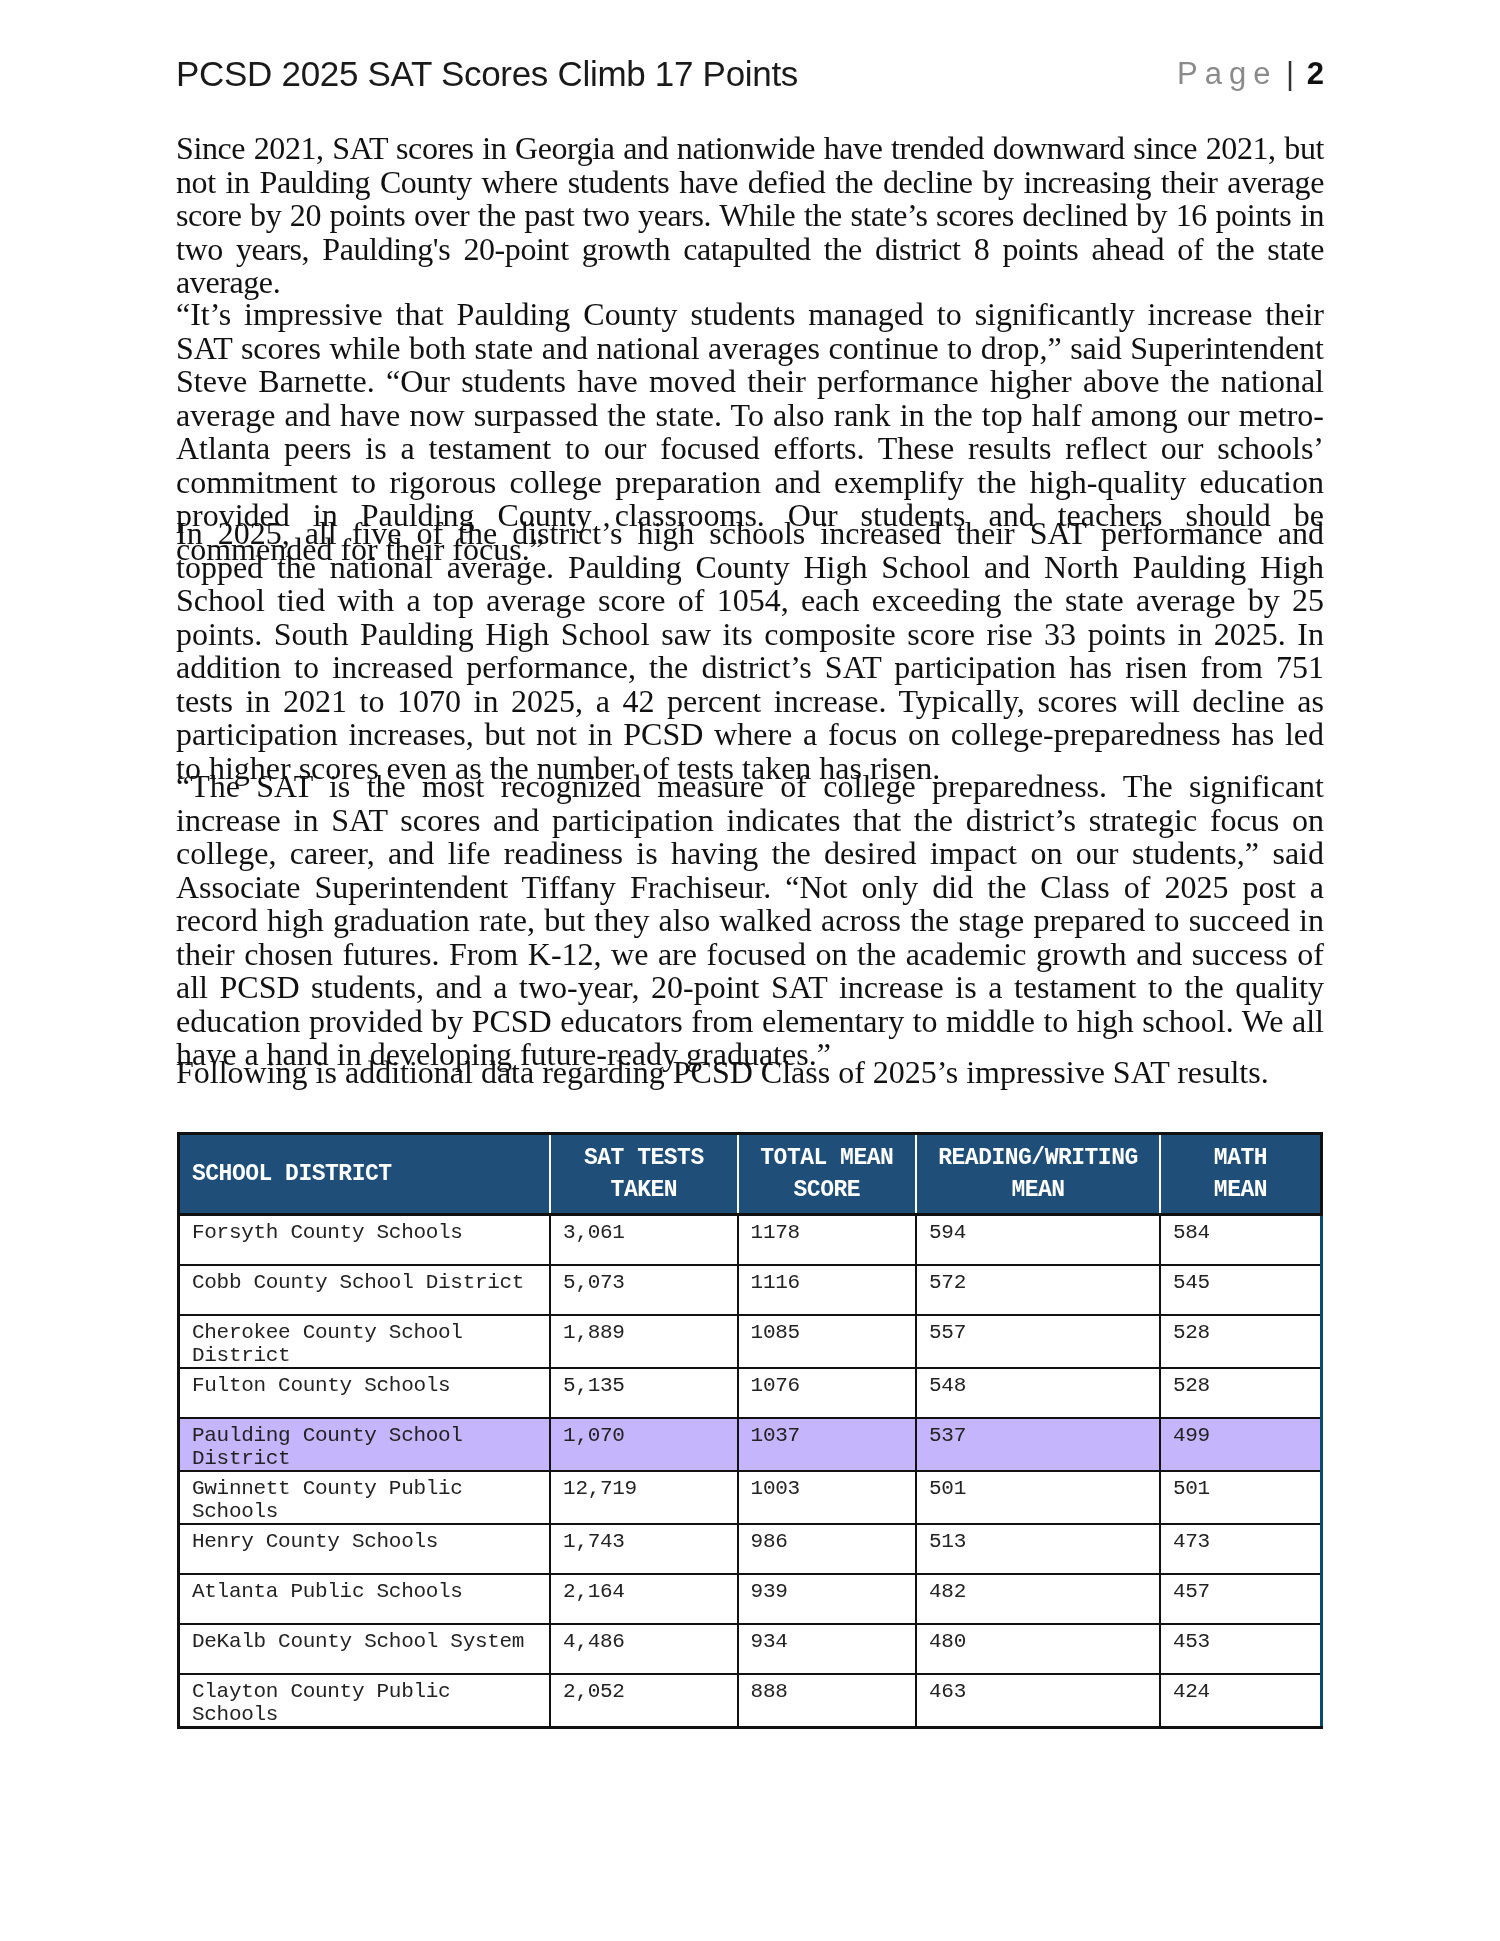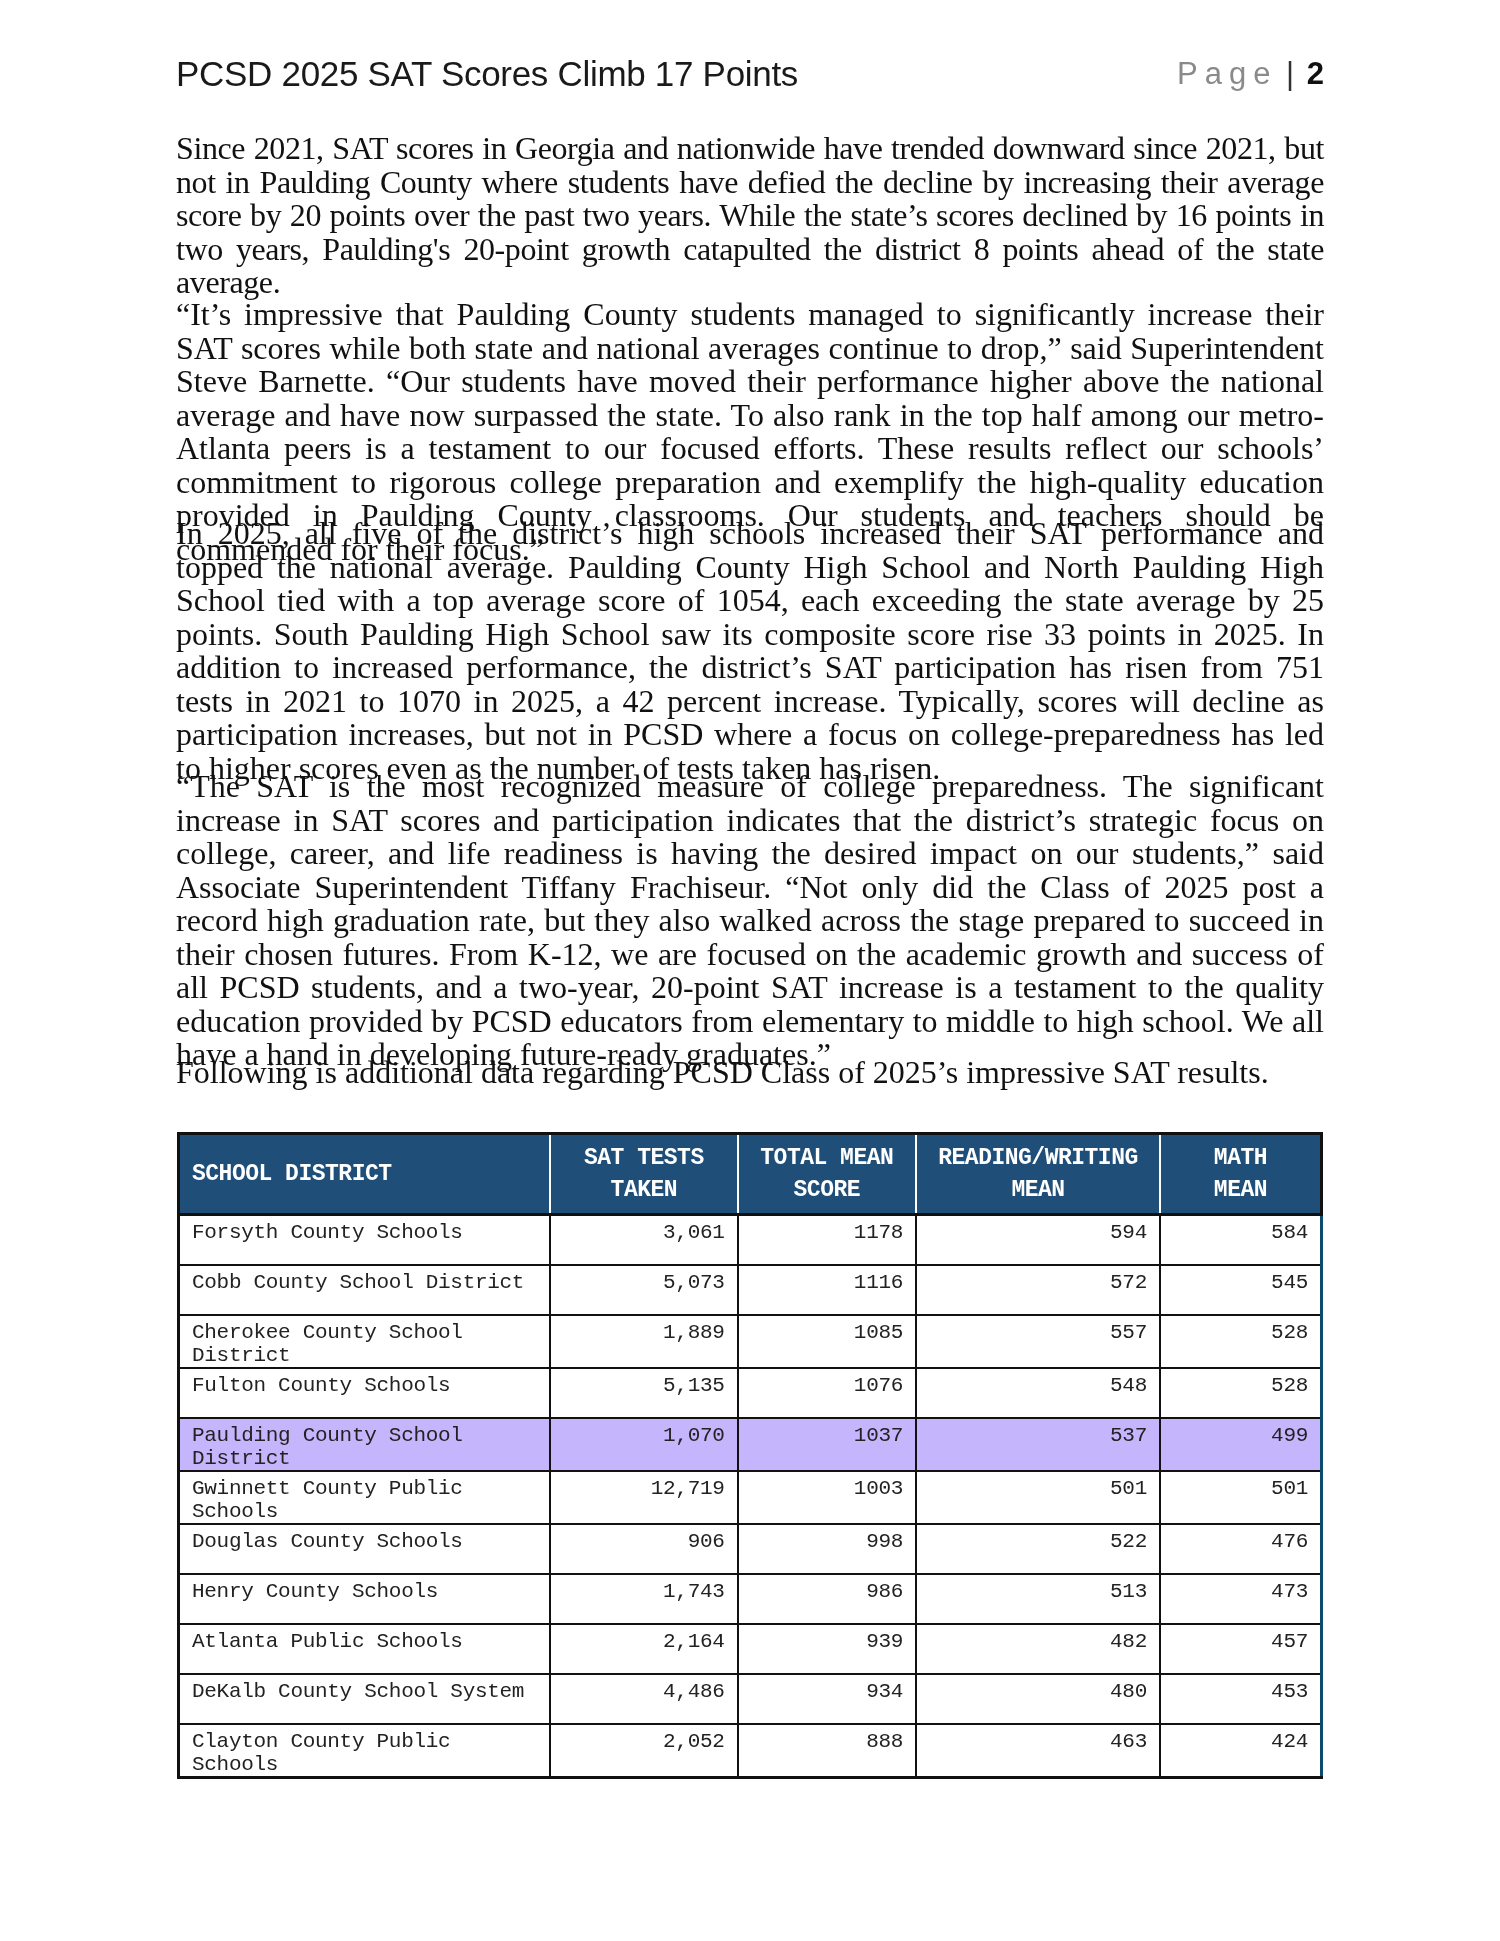--- a/index.html
+++ b/index.html
@@ -25,21 +25,21 @@
   .p5 { top: 1056px; }
 
   table.sat { position: absolute; left: 177px; top: 1132px; width: 1146px;
               border-collapse: collapse; font-family: Liberation Mono, monospace; }
   table.sat th { background: #1f4e79; color: #ffffff; font-size: 23px; font-weight: bold;
                  height: 78px; padding: 0 12px; line-height: 32px; letter-spacing: -0.5px;
                  border: 2px solid #ffffff; border-top: 3px solid #111; border-bottom: 3px solid #111; }
   table.sat th:first-child { text-align: left; border-left: 3px solid #111; }
   table.sat th:last-child { border-right: 3px solid #111; }
   table.sat td { font-size: 21px; color: #222; height: 43px; padding: 0 12px;
-                 border: 2px solid #111; text-align: right; vertical-align: top; padding-top: 5px;
+                 border: 2px solid #111; text-align: left; vertical-align: top; padding-top: 5px;
                  letter-spacing: -0.3px; }
   table.sat td:first-child { text-align: left; border-left: 3px solid #111; }
   table.sat td:last-child { border-right: 3px solid #0c4a6e; }
   table.sat tr:last-child td { border-bottom: 3px solid #111; }
   table.sat tr.highlight td { background: #c4b5fd; }
   col.c1 { width: 373px; } col.c2 { width: 188px; } col.c3 { width: 179px; }
   col.c4 { width: 244px; } col.c5 { width: 162px; }
 </style>
 </head>
 <body>
@@ -115,27 +115,20 @@
         <td>499</td>
       </tr>
       <tr>
         <td>Gwinnett County Public Schools</td>
         <td>12,719</td>
         <td>1003</td>
         <td>501</td>
         <td>501</td>
       </tr>
       <tr>
-        <td>Douglas County Schools</td>
-        <td>906</td>
-        <td>998</td>
-        <td>522</td>
-        <td>476</td>
-      </tr>
-      <tr>
         <td>Henry County Schools</td>
         <td>1,743</td>
         <td>986</td>
         <td>513</td>
         <td>473</td>
       </tr>
       <tr>
         <td>Atlanta Public Schools</td>
         <td>2,164</td>
         <td>939</td>

